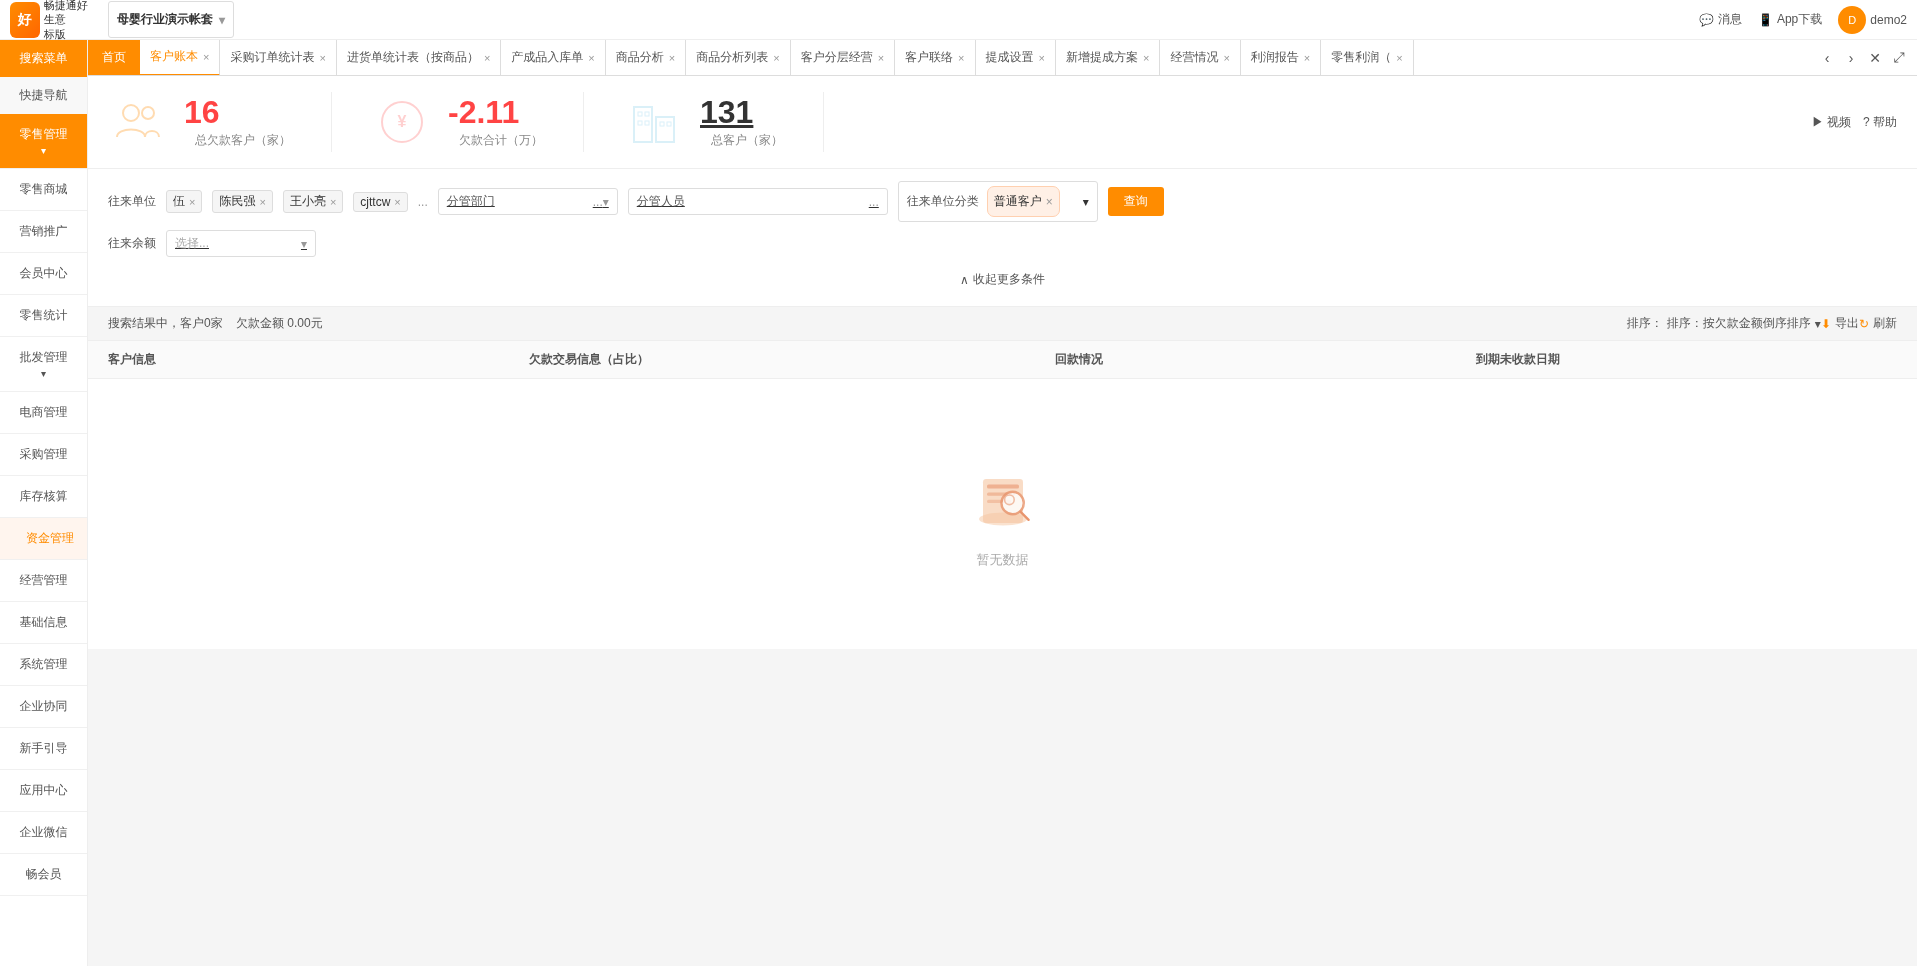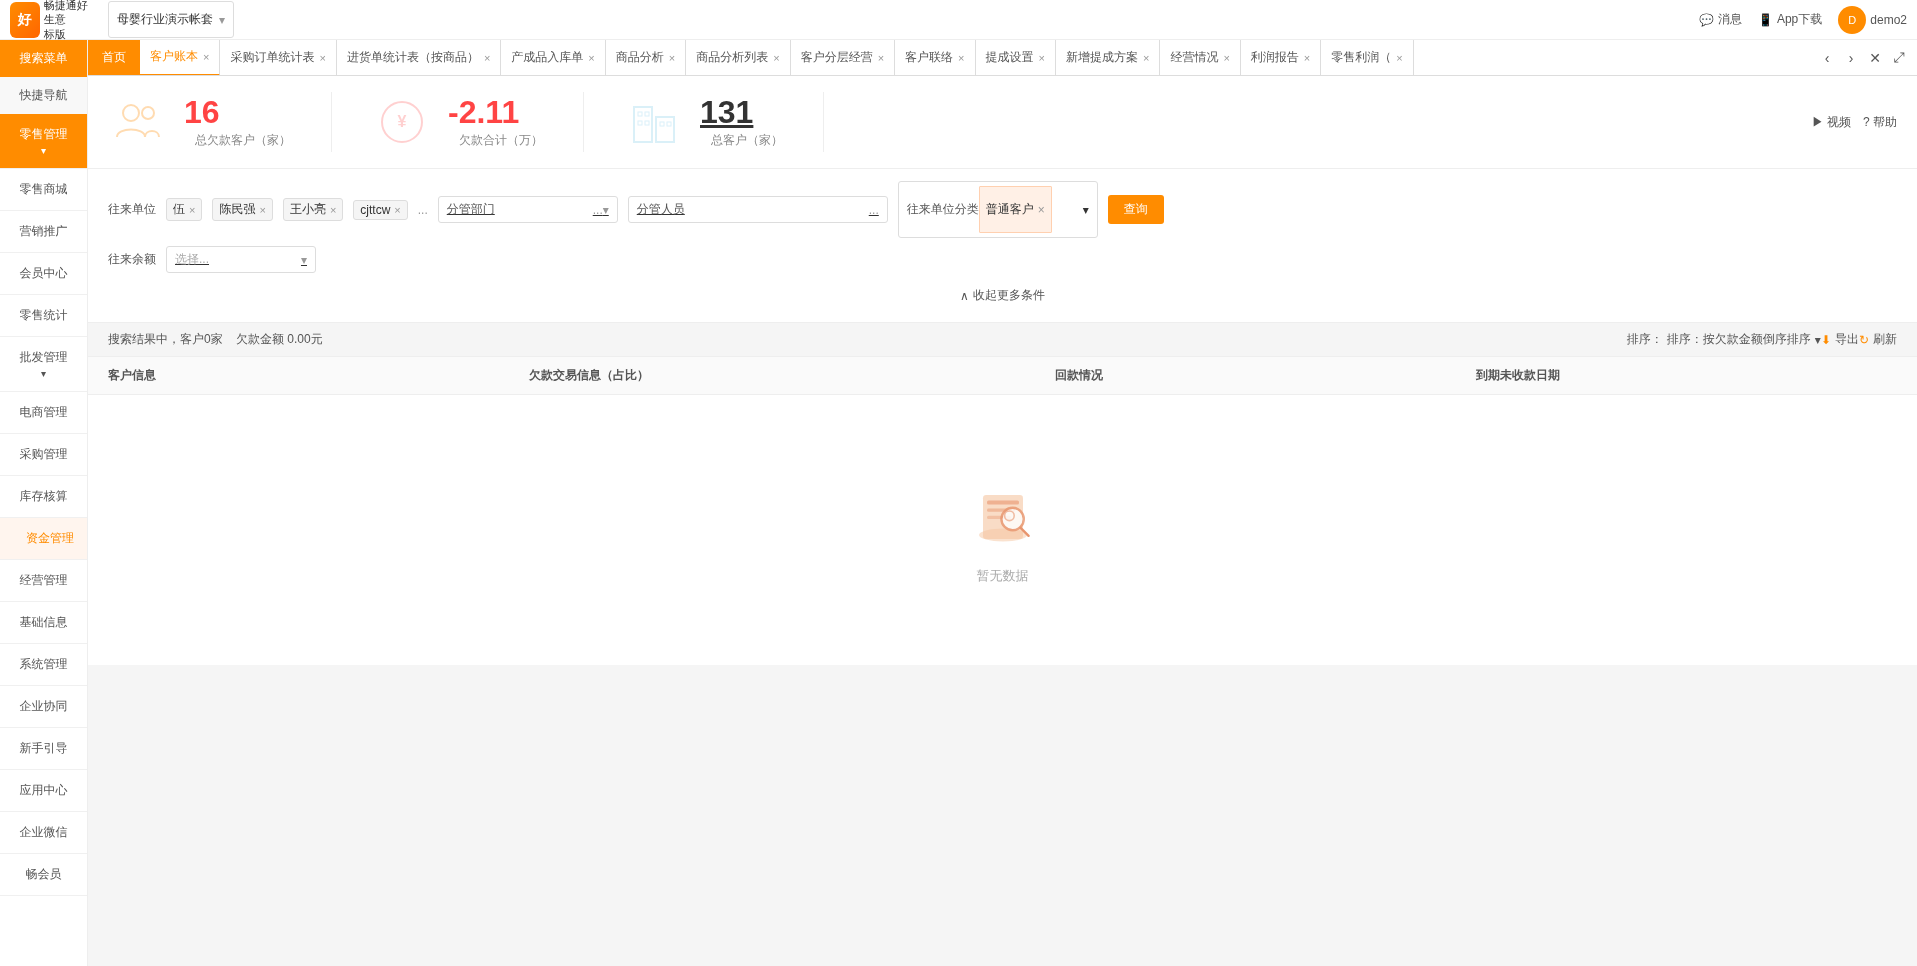--- a/index.html
+++ b/index.html
@@ -11,21 +11,21 @@
     .main-area { display: flex; flex: 1; overflow: hidden; }
     .sidebar { width: 88px; background: #fff; border-right: 1px solid #eee; display: flex; flex-direction: column; overflow-y: auto; flex-shrink: 0; }
     .content { flex: 1; display: flex; flex-direction: column; overflow: hidden; }
     .tab-bar { background: #fff; display: flex; align-items: center; height: 36px; border-bottom: 1px solid #ddd; flex-shrink: 0; overflow: hidden; }
     .page-content { flex: 1; overflow-y: auto; background: #f5f5f5; }
 
     
     .logo-area { display: flex; align-items: center; width: 88px; flex-shrink: 0; }
     .logo-icon { width: 36px; height: 36px; background: linear-gradient(135deg, #ff8c00, #ff6600); border-radius: 6px; display: flex; align-items: center; justify-content: center; color: white; font-size: 14px; font-weight: bold; margin-right: 4px; }
     .logo-text { font-size: 11px; color: #333; line-height: 1.3; }
-    .top-selector { display: flex; align-items: center; margin-left: 10px; font-size: 12px; color: #333; cursor: pointer; border: 1px solid #ddd; border-radius: 3px; padding: 9px 8px; background: #fff; }
+    .top-selector { display: flex; align-items: center; margin-left: 10px; font-size: 12px; color: #333; cursor: pointer; border: 1px solid #ddd; border-radius: 3px; padding: 9px 8px; background: #fff; font-weight: bold; }
     .top-selector .arrow { margin-left: 6px; color: #999; }
     .top-right { margin-left: auto; display: flex; align-items: center; gap: 16px; }
     .top-right-item { display: flex; align-items: center; gap: 4px; cursor: pointer; color: #555; font-size: 12px; }
     .avatar { width: 28px; height: 28px; border-radius: 50%; background: #ff8c00; display: flex; align-items: center; justify-content: center; color: white; font-size: 11px; }
 
     
     .sidebar-search { background: #ff8c00; color: white; text-align: center; padding: 10px 0; font-size: 12px; cursor: pointer; }
     .sidebar-item { padding: 12px 0; text-align: center; font-size: 12px; color: #555; cursor: pointer; border-bottom: 1px solid #f0f0f0; }
     .sidebar-item.active { color: #ff8c00; background: #fff5ee; padding-left: 13px; }
     .sidebar-item.active-section { background: #ff8c00; color: white; }
@@ -58,21 +58,21 @@
     .filter-row { display: flex; align-items: center; gap: 10px; margin-bottom: 8px; flex-wrap: wrap; }
     .filter-label { color: #555; font-size: 12px; white-space: nowrap; }
     .filter-tag { display: flex; align-items: center; background: #f5f5f5; border: 1px solid #ddd; border-radius: 3px; padding: 2px 6px; font-size: 12px; color: #333; gap: 4px; }
     .filter-tag .remove { color: #999; cursor: pointer; font-size: 11px; }
     .filter-more { color: #999; cursor: pointer; font-size: 12px; }
     .filter-select { display: flex; align-items: center; border: 1px solid #ddd; border-radius: 3px; padding: 4px 8px; font-size: 12px; color: #333; min-width: 180px; cursor: pointer; background: #fff; text-decoration: underline; }
     .filter-select .placeholder { color: #aaa; flex: 1; }
     .filter-select .arrow { color: #999; margin-left: auto; }
     .filter-select-wide { min-width: 260px; }
     .filter-category { display: flex; align-items: center; border: 1px solid #ddd; border-radius: 3px; padding: 4px 8px; font-size: 12px; color: #333; min-width: 200px; cursor: pointer; background: #fff; }
-    .selected-tag { display: flex; align-items: center; background: #fff0e6; border: 1px solid #ffd0b0; border-radius: 1px; padding: 14px 6px; font-size: 12px; color: #333; gap: 4px; }
+    .selected-tag { display: flex; align-items: center; background: #fff0e6; border: 1px solid #ffd0b0; border-radius: 7px; padding: 6px 6px; font-size: 12px; color: #333; gap: 4px; }
     .selected-tag .remove { color: #999; cursor: pointer; }
     .btn-query { background: #ff8c00; color: white; border: none; border-radius: 3px; padding: 6px 16px; font-size: 12px; cursor: pointer; }
     .filter-row2 { display: flex; align-items: center; gap: 10px; }
     .collapse-btn { display: flex; align-items: center; gap: 4px; color: #555; font-size: 12px; cursor: pointer; margin: 0 auto; padding: 6px 0; }
 
     
     .results-info { background: #f5f5f5; padding: 8px 20px; display: flex; align-items: center; justify-content: space-between; border-bottom: 1px solid #eee; }
     .results-text { font-size: 12px; color: #555; }
     .results-actions { display: flex; align-items: center; font-size: 12px; color: #555; }
     .sort-select { display: flex; align-items: center; gap: 4px; cursor: pointer; }
@@ -342,21 +342,21 @@
               <span class="arrow">▾</span>
             </div>
 
             <div class="filter-select filter-select-wide">
               <span class="filter-label">分管人员</span>
               <span class="placeholder"></span>
               <span class="filter-more">...</span>
             </div>
 
             <div class="filter-category">
-              <span class="filter-label" style="">往来单位分类</span>
+              <span class="filter-label" style="margin-right:8px;">往来单位分类</span>
               <div class="selected-tag">
                 <span>普通客户</span>
                 <span class="remove">×</span>
               </div>
               <span class="arrow" style="margin-left:auto;">▾</span>
             </div>
 
             <button class="btn-query">
               <span>查询</span>
             </button>

